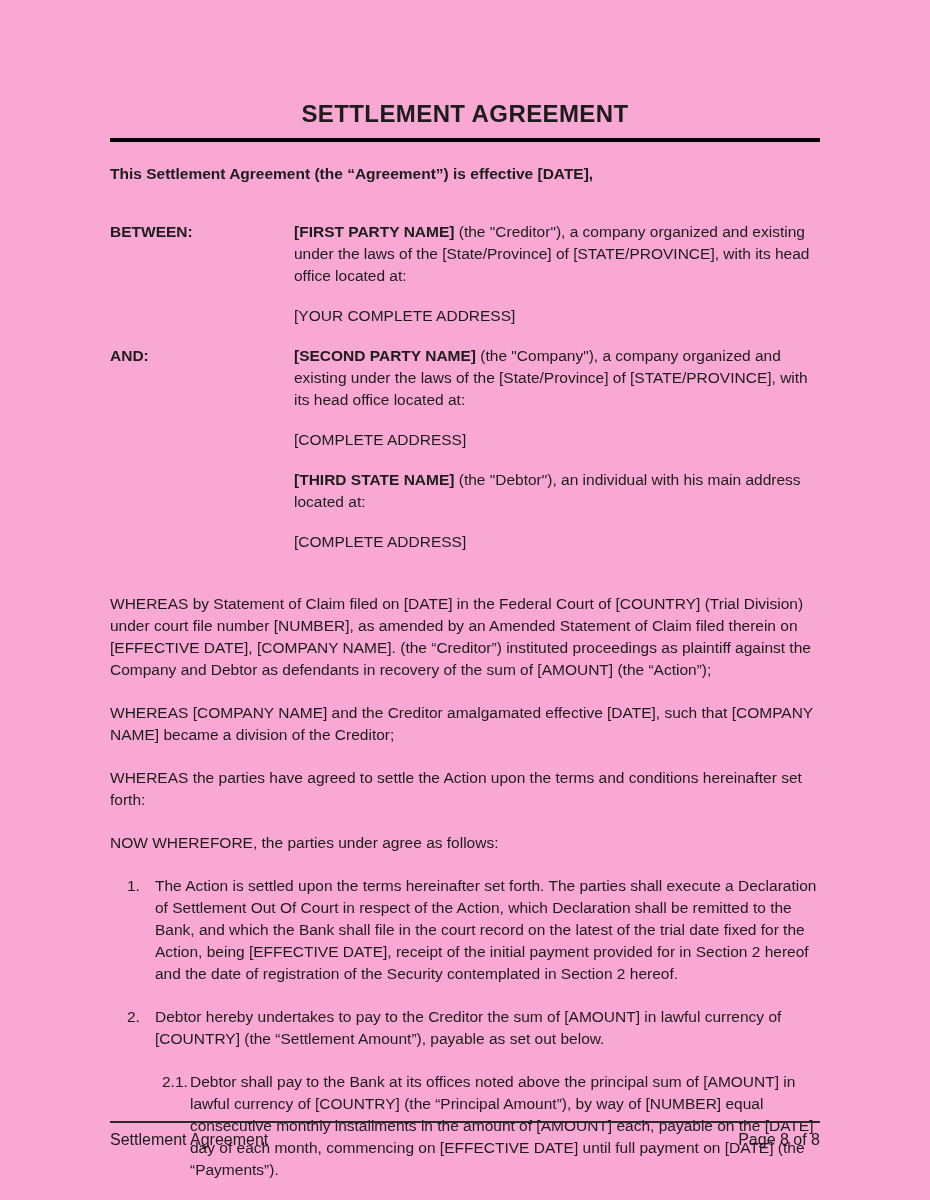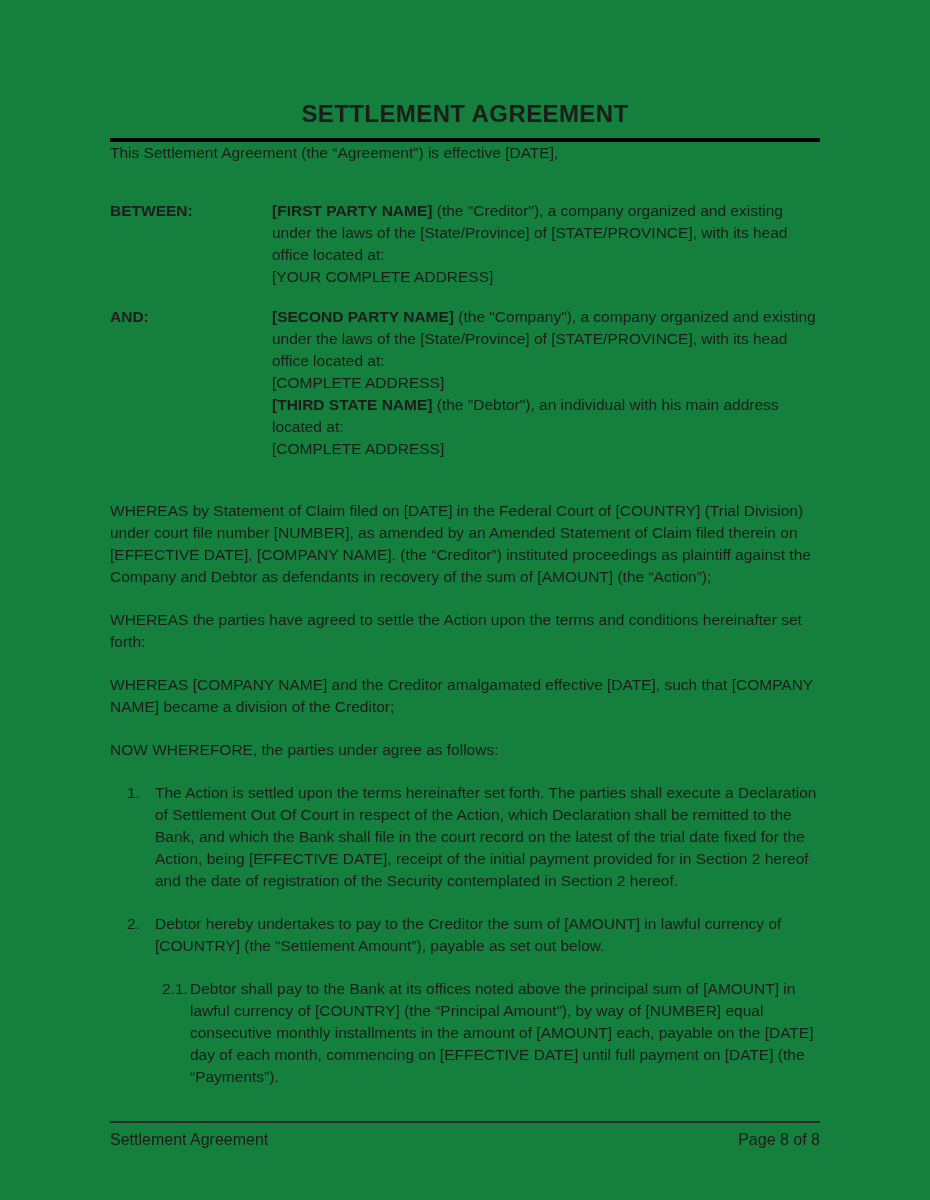--- a/index.html
+++ b/index.html
@@ -4,21 +4,21 @@
 <style>
   html, body {
     margin: 0;
     padding: 0;
     background: #ffffff;
   }
   .page {
     position: relative;
     width: 930px;
     height: 1200px;
-    background: #15803d;
+    background: #f9a8d4;
     color: #1c1c1c;
     font-family: "Liberation Sans", "DejaVu Sans", sans-serif;
     font-size: 15.5px;
     line-height: 22px;
     overflow: hidden;
   }
   .content {
     margin: 0 110px;
     padding-top: 100px;
   }
@@ -31,32 +31,35 @@
     font-weight: bold;
     letter-spacing: 0.4px;
     line-height: 28px;
   }
   .title-rule {
     height: 4px;
     background: #000000;
     margin-top: 10px;
   }
   .intro {
+    margin-top: 21px;
+    font-weight: bold;
   }
 
   .party-row {
     display: grid;
     grid-template-columns: 162px 1fr;
+    gap: 22px;
   }
   .party-row.first { margin-top: 36px; }
   .party-row.second { margin-top: 18px; }
   .party-label {
     font-weight: bold;
   }
-  .party-body p + p { }
+  .party-body p + p { margin-top: 18px; }
 
   .recitals { margin-top: 40px; }
   .recitals p + p { margin-top: 21px; }
 
   .clause {
     display: flex;
     margin-top: 21px;
   }
   .clause .clause-num {
     width: 28px;
@@ -117,22 +120,22 @@
       <div class="party-body">
         <p><b>[SECOND PARTY NAME]</b><span> (the "Company"), a company organized and existing under the laws of the [State/Province] of [STATE/PROVINCE], with its head office located at:</span></p>
         <p>[COMPLETE ADDRESS]</p>
         <p><b>[THIRD STATE NAME]</b><span> (the "Debtor"), an individual with his main address located at:</span></p>
         <p>[COMPLETE ADDRESS]</p>
       </div>
     </div>
 
     <div class="recitals">
       <p>WHEREAS by Statement of Claim filed on [DATE] in the Federal Court of [COUNTRY] (Trial Division) under court file number [NUMBER], as amended by an Amended Statement of Claim filed therein on [EFFECTIVE DATE], [COMPANY NAME]. (the “Creditor”) instituted proceedings as plaintiff against the Company and Debtor as defendants in recovery of the sum of [AMOUNT] (the “Action”);</p>
+      <p>WHEREAS [COMPANY NAME] and the Creditor amalgamated effective [DATE], such that [COMPANY NAME] became a division of the Creditor;</p>
       <p>WHEREAS the parties have agreed to settle the Action upon the terms and conditions hereinafter set forth:</p>
-      <p>WHEREAS [COMPANY NAME] and the Creditor amalgamated effective [DATE], such that [COMPANY NAME] became a division of the Creditor;</p>
       <p>NOW WHEREFORE, the parties under agree as follows:</p>
     </div>
 
     <div class="clause">
       <span class="clause-num">1.</span>
       <div class="clause-text">The Action is settled upon the terms hereinafter set forth. The parties shall execute a Declaration of Settlement Out Of Court in respect of the Action, which Declaration shall be remitted to the Bank, and which the Bank shall file in the court record on the latest of the trial date fixed for the Action, being [EFFECTIVE DATE], receipt of the initial payment provided for in Section 2 hereof and the date of registration of the Security contemplated in Section 2 hereof.</div>
     </div>
 
     <div class="clause">
       <span class="clause-num">2.</span>

